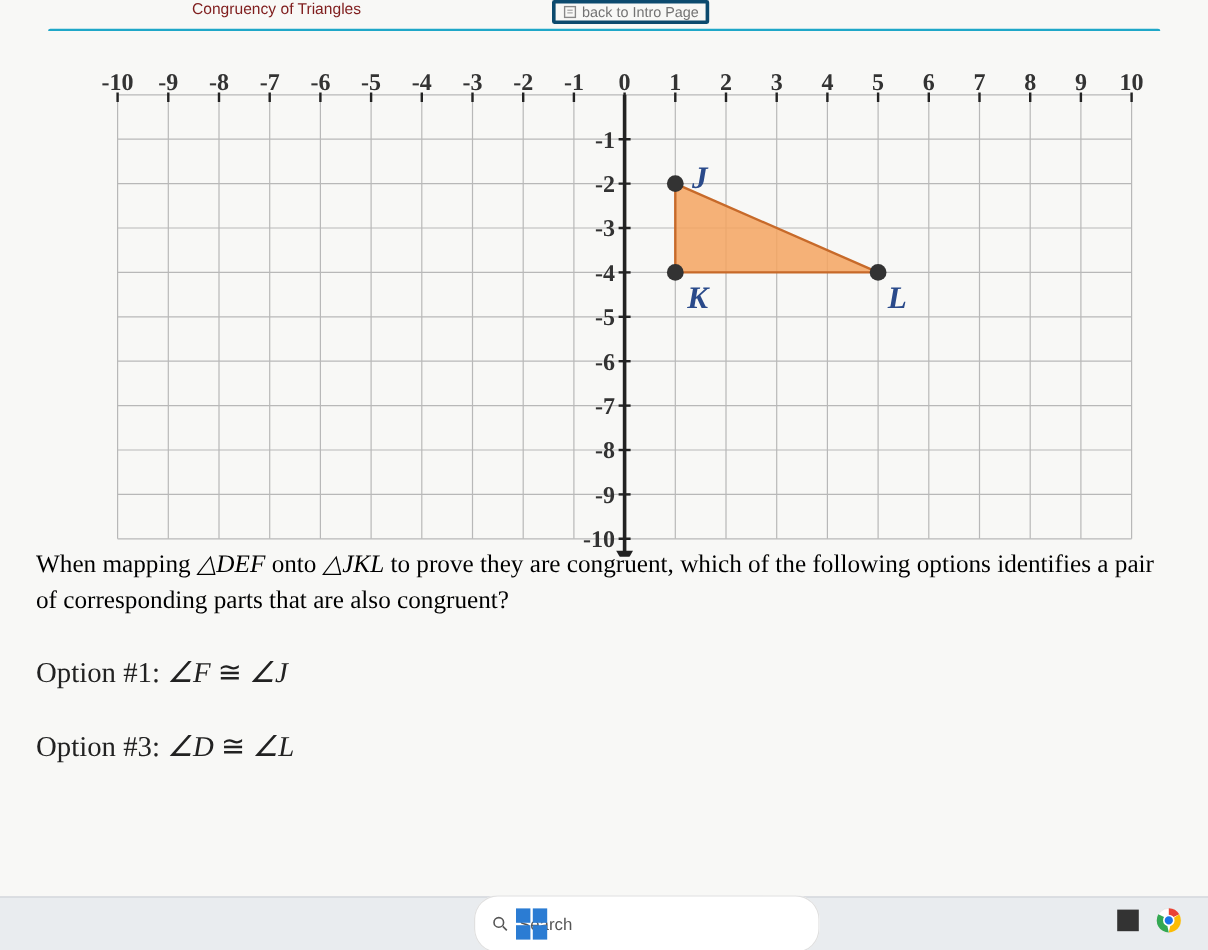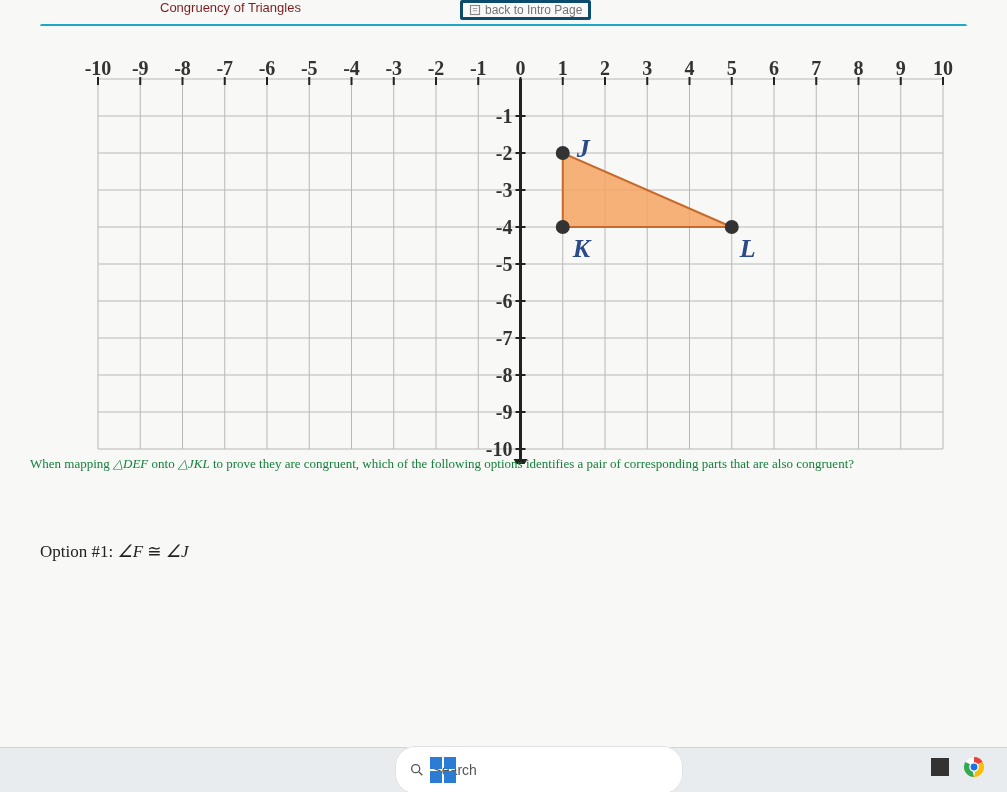--- a/index.html
+++ b/index.html
@@ -8,22 +8,22 @@
   .top-tabs { position:absolute; top:0; left:0; right:0; height:20px; display:flex; align-items:flex-start; color:#666; font-size:13px; }
   .top-tabs .tab1 { position:absolute; left:160px; top:0; font-family: Arial, sans-serif; color:#7f1d1d; }
   .top-tabs .tab2 { position:absolute; left:460px; top:0; font-family: Arial, sans-serif; color:#737373; border:3px solid #0c4a6e; padding:0 6px; border-radius:2px; font-size:12px; display:flex; align-items:center; gap:4px; }
   .top-tabs .tab2 svg { width:12px; height:12px; }
 
   .hr-top { position:absolute; top:24px; left:40px; right:40px; height:4px; background:linear-gradient(to bottom,#1fa7c8 0%, #1fa7c8 55%, transparent 55%); border-radius:2px; }
 
   .chart-wrap { position:absolute; top:22px; left:83px; width:875px; height:410px;margin-top:32px; }
   .chart-svg { width:100%; height:100%; display:block; }
 
-  .question { position:absolute; top:455px; left:30px; right:30px; font-size:13px; line-height:1.45; color:#15803d; }
-  .options { position:absolute; top:530px; left:40px; font-size:17px; color:#222; line-height:2.6; }
+  .question { position:absolute; top:455px; left:30px; right:30px; font-size:21px; line-height:1.45; color:#000000; }
+  .options { position:absolute; top:530px; left:30px; font-size:24px; color:#222; line-height:2.6; }
   .opt { display:block; }
 
   .math-it { font-style: italic; font-family: 'Times New Roman', serif; }
   .math-reg { font-style: normal; font-family: 'Times New Roman', serif; }
   .overline { text-decoration: overline; text-decoration-thickness:1.2px; }
 
   .taskbar { position:absolute; left:0; right:0; bottom:0; height:44px; background:#e9ecef; border-top:1px solid #d0d3d7; display:flex; align-items:center; justify-content:center; gap:10px; }
   .start-btn { width:26px; height:26px; display:grid; grid-template-columns:1fr 1fr; grid-template-rows:1fr 1fr; gap:2px; margin-right:18px; position:absolute; left:430px; top:9px;}
   .start-btn span { background:#2b7cd3; display:block; }
   .search-pill { background:#fff; border-radius:20px; height:48px; width:260px; display:flex; align-items:center; padding:0 14px; color:#555; font-family: Arial, sans-serif; font-size:14px; gap:8px; box-shadow:0 0 0 1px #e0e0e0 inset; margin-left:70px;}
@@ -161,20 +161,23 @@
 </div>
 
 <div class="question">
   <span>When mapping </span><span class="math-it">△DEF</span><span> onto </span><span class="math-it">△JKL</span><span> to prove they are congruent, which of the following options identifies a pair of corresponding parts that are also congruent?</span>
 </div>
 
 <div class="options">
   <span class="opt">
     <span>Option #1: </span><span class="math-it">∠F</span><span class="math-reg"> ≅ </span><span class="math-it">∠J</span>
   </span>
+  <span class="opt">
+    <span>Option #3: </span><span class="math-it">∠D</span><span class="math-reg"> ≅ </span><span class="math-it">∠L</span>
+  </span>
 </div>
 
 <div class="taskbar">
   <div class="start-btn">
     <span></span>
         <span></span>
         <span></span>
         <span></span>
   </div>
   <div class="search-pill">

